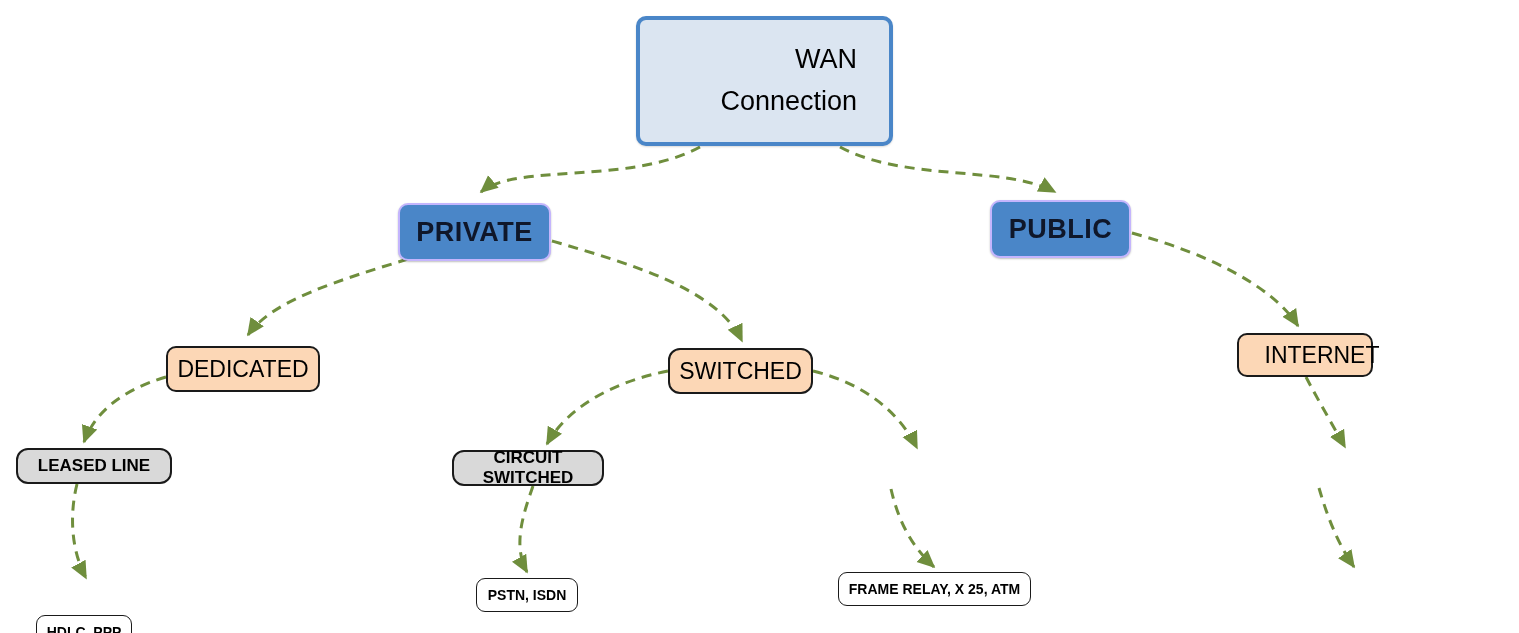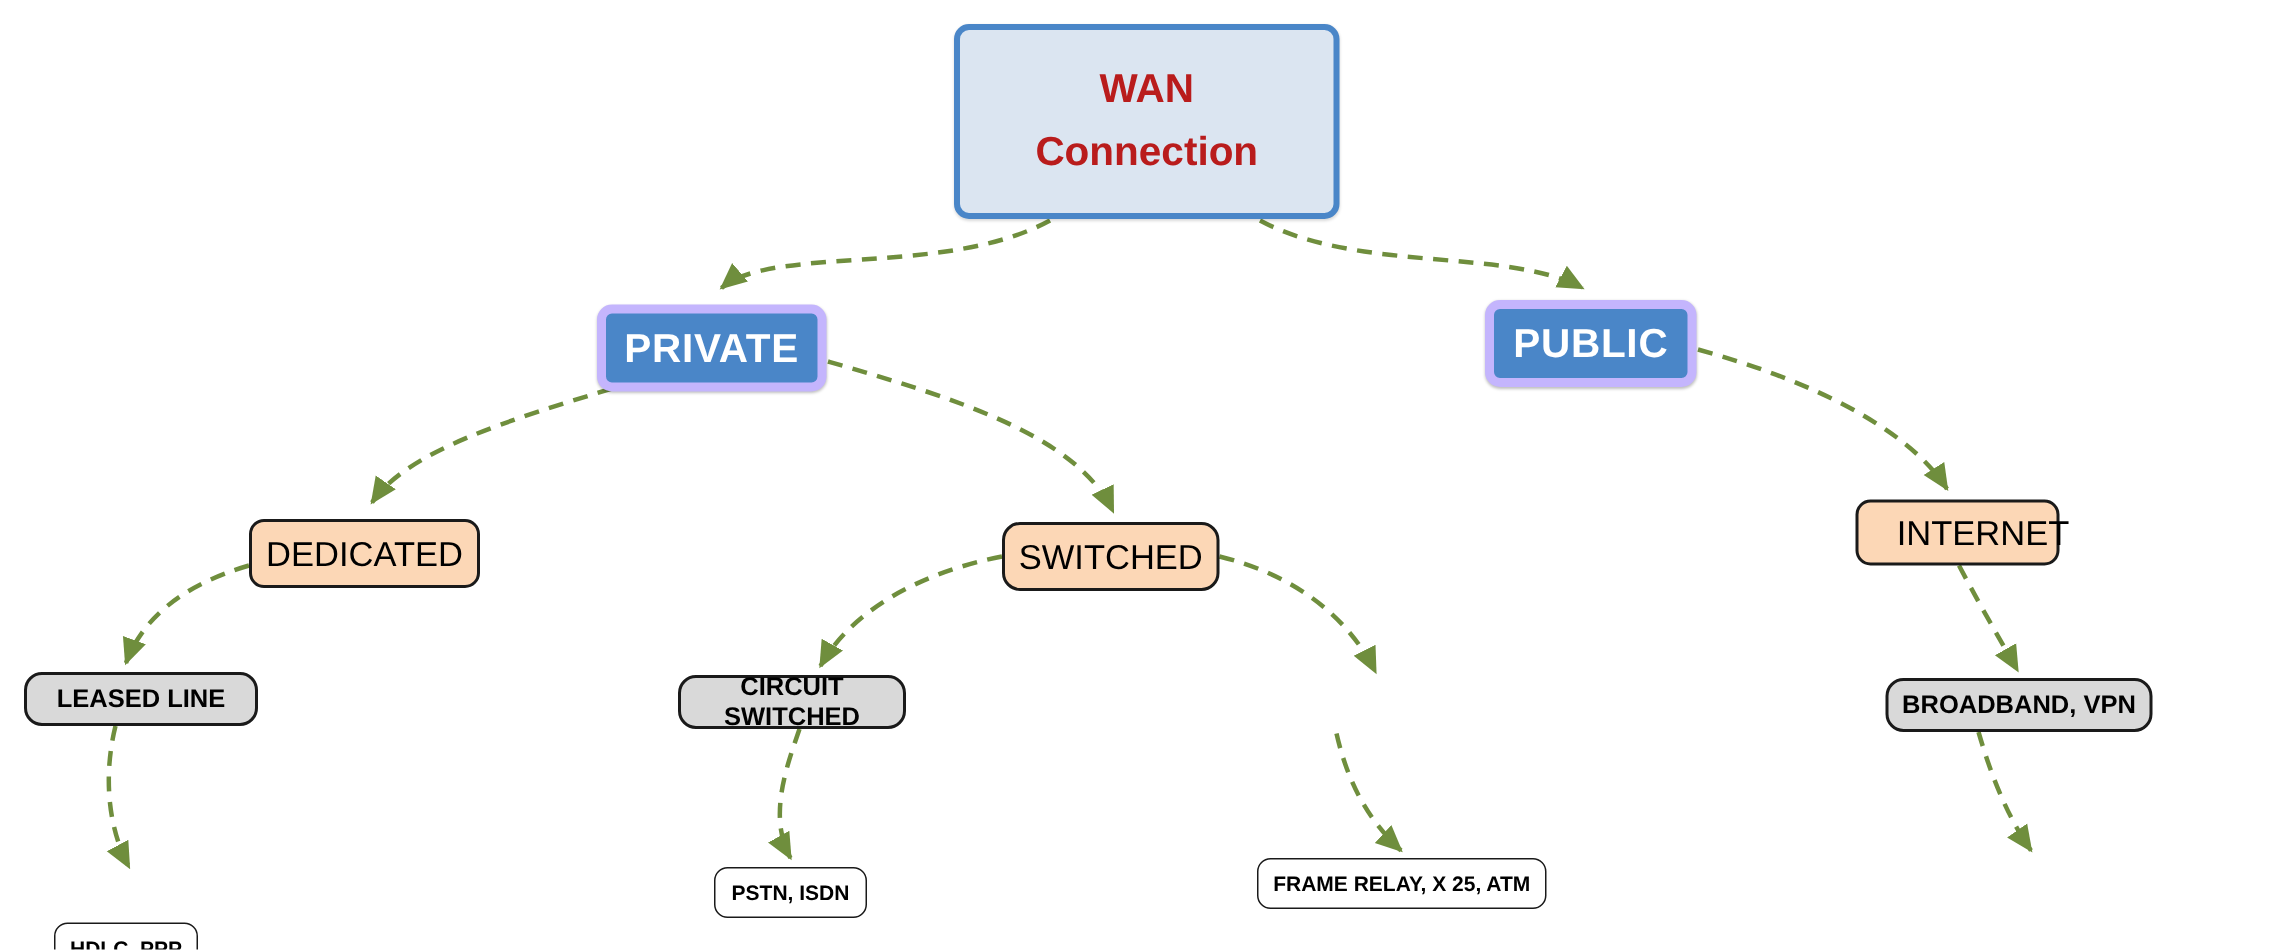--- a/index.html
+++ b/index.html
@@ -8,26 +8,27 @@
     font-family:"Liberation Sans","DejaVu Sans",sans-serif;overflow:hidden;
   }
   #canvas{position:absolute;left:0;top:0;width:1519px;height:633px;}
   svg.connectors{position:absolute;left:0;top:0;pointer-events:none;}
   .node{
     position:absolute;display:flex;align-items:center;justify-content:center;
     text-align:center;box-sizing:border-box;border-radius:10px;
   }
   .node-root{
     background:#dbe5f1;border:4px solid #4a86c8;border-radius:10px;
-    color:#b91c1c;font-size:27px;font-weight:700;line-height:1.55;
+    color:#000000;font-size:27px;font-weight:400;line-height:1.55;
     box-shadow:0 1px 2px rgba(0,0,0,0.15);
+    text-align:right;
   }
   .node-root span{display:block;max-width:185px;}
   .node-l2{
-    background:#4a86c8;border:6px solid #c4b5fd;color:#ffffff;
+    background:#4a86c8;border:2px solid #c4b5fd;color:#0f172a;
     font-size:27px;font-weight:600;letter-spacing:0.5px;
     box-shadow:0 1px 2px rgba(0,0,0,0.25);
   }
   .node-l3{
     background:#fcd7b6;border:2px solid #1a1a1a;color:#000000;
     font-size:23px;font-weight:500;
   }
   .node-l4{
     background:#d9d9d9;border:2px solid #1a1a1a;color:#000000;
     font-size:17px;font-weight:700;border-radius:12px;
@@ -85,23 +86,20 @@
   <div class="node node-l3" style="left:1237px;top:333px;width:136px;height:44px;padding-left:34px;">
     <span>INTERNET</span>
   </div>
 
   <div class="node node-l4" style="left:16px;top:448px;width:156px;height:36px;">
     <span>LEASED LINE</span>
   </div>
   <div class="node node-l4" style="left:452px;top:450px;width:152px;height:36px;">
     <span>CIRCUIT SWITCHED</span>
   </div>
-  <div class="node node-l4" style="left:1257px;top:452px;width:178px;height:36px;">
-    <span>BROADBAND, VPN</span>
-  </div>
 
   <div class="node node-leaf" style="left:36px;top:583px;width:96px;height:34px;margin-top:32px;">
     <span>HDLC, PPP</span>
   </div>
   <div class="node node-leaf" style="left:476px;top:578px;width:102px;height:34px;">
     <span>PSTN, ISDN</span>
   </div>
   <div class="node node-leaf" style="left:838px;top:572px;width:193px;height:34px;">
     <span>FRAME RELAY, X 25, ATM</span>
   </div>

